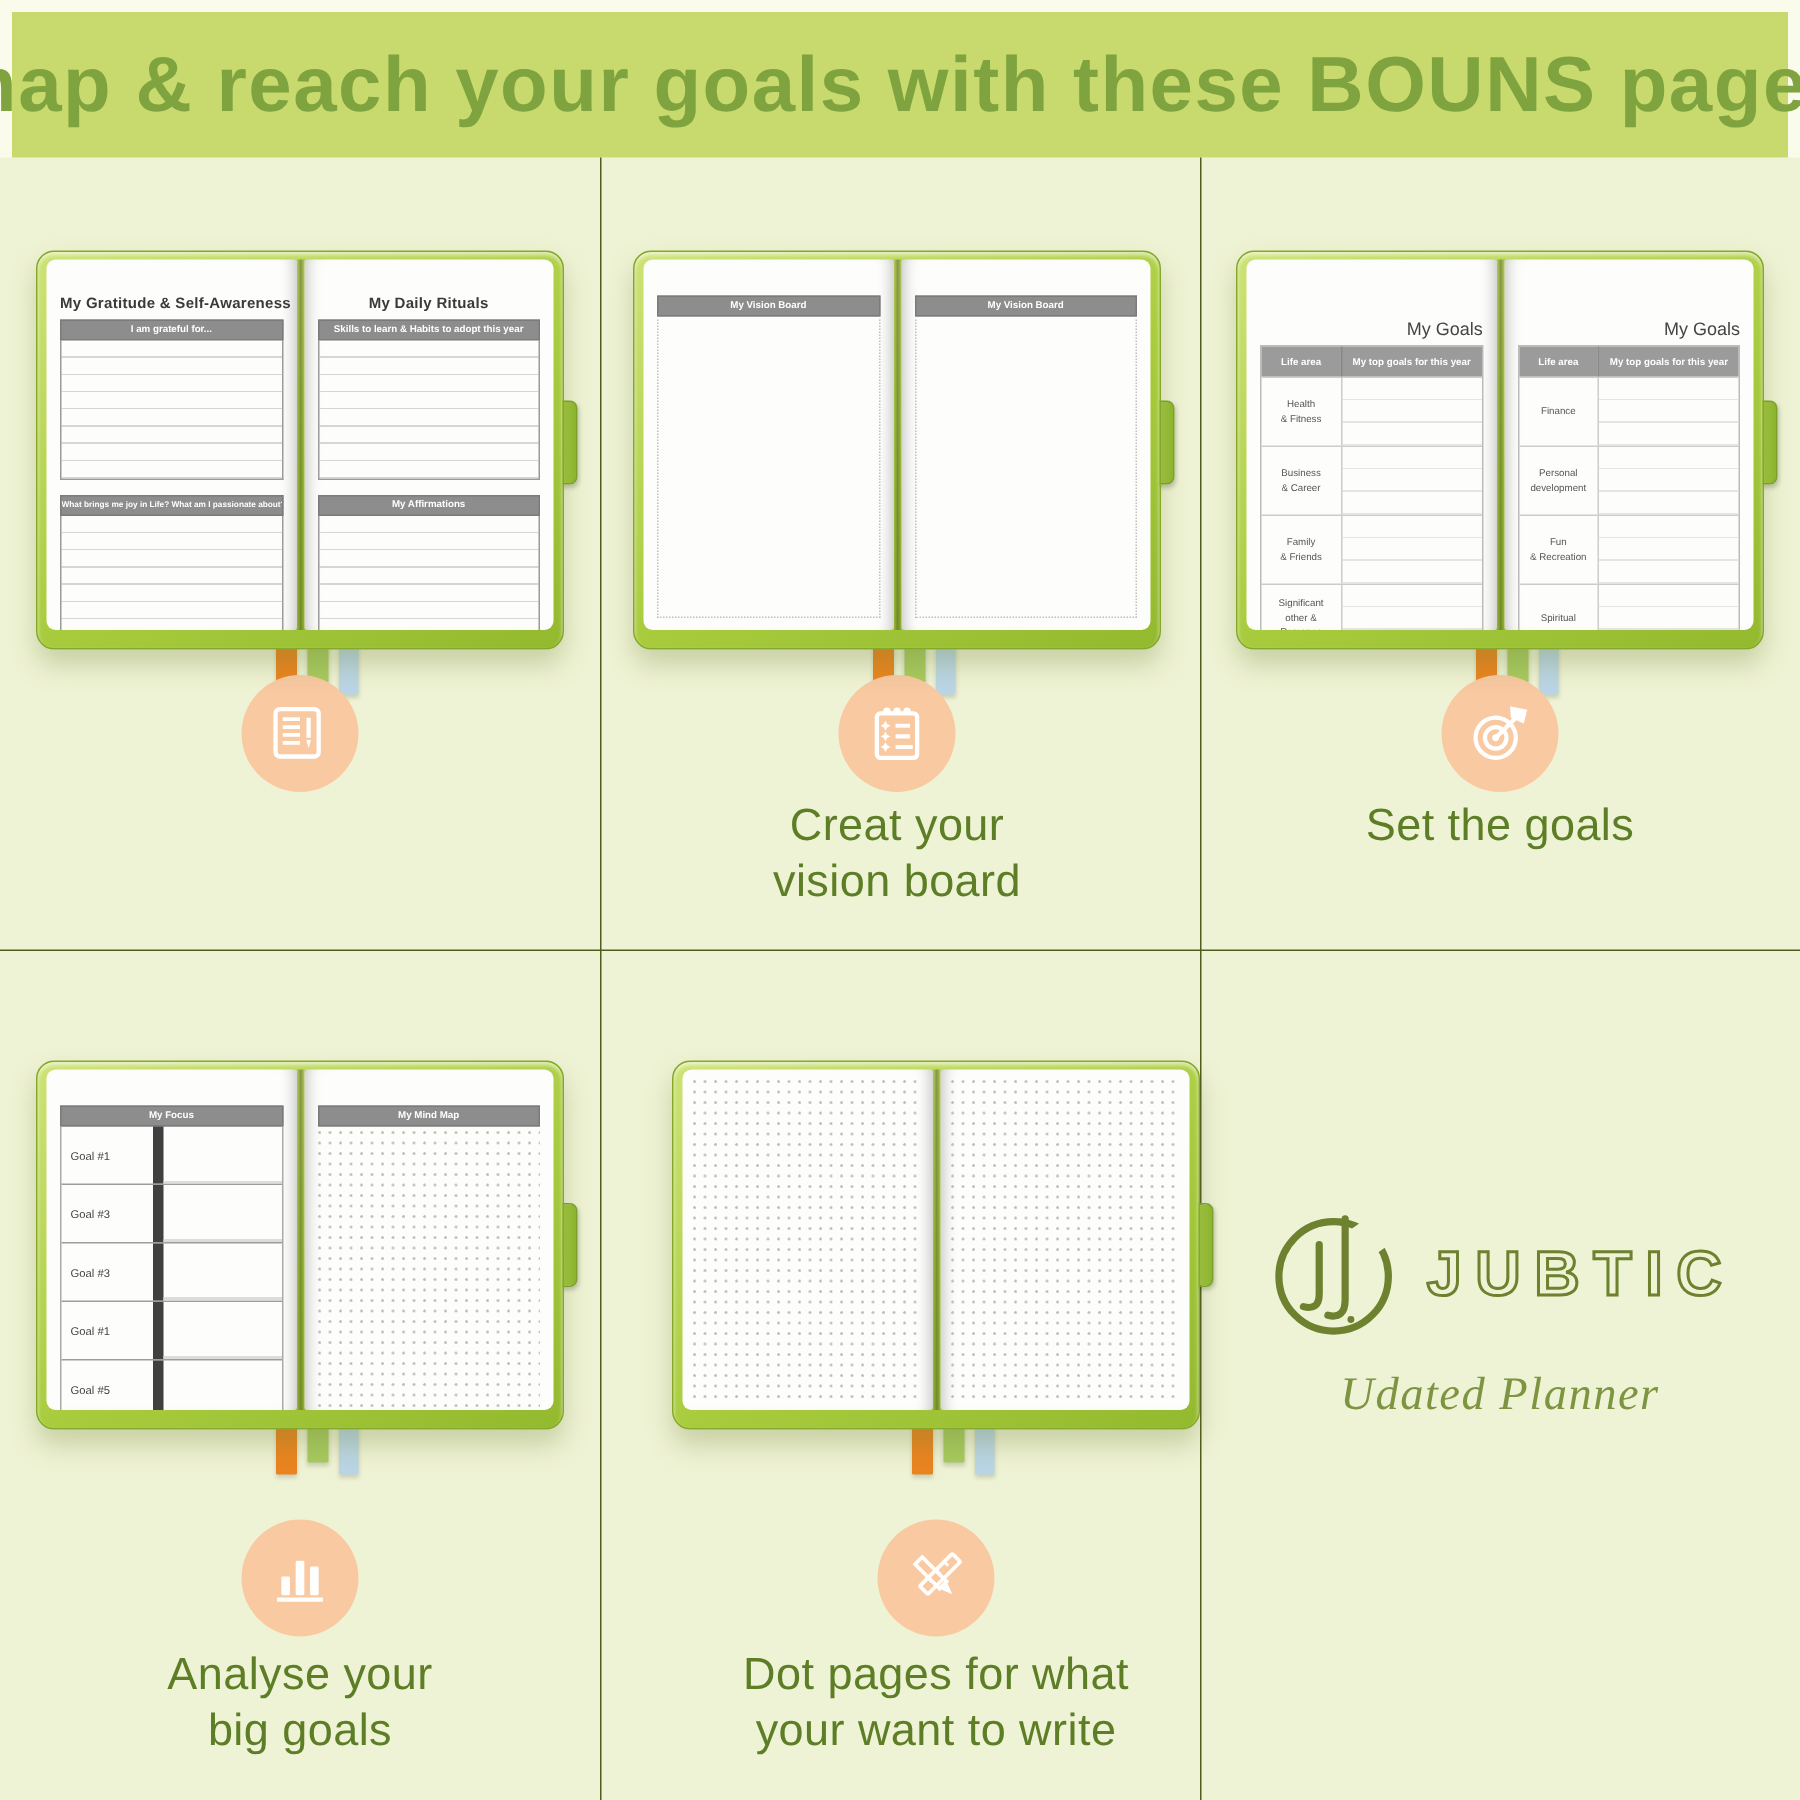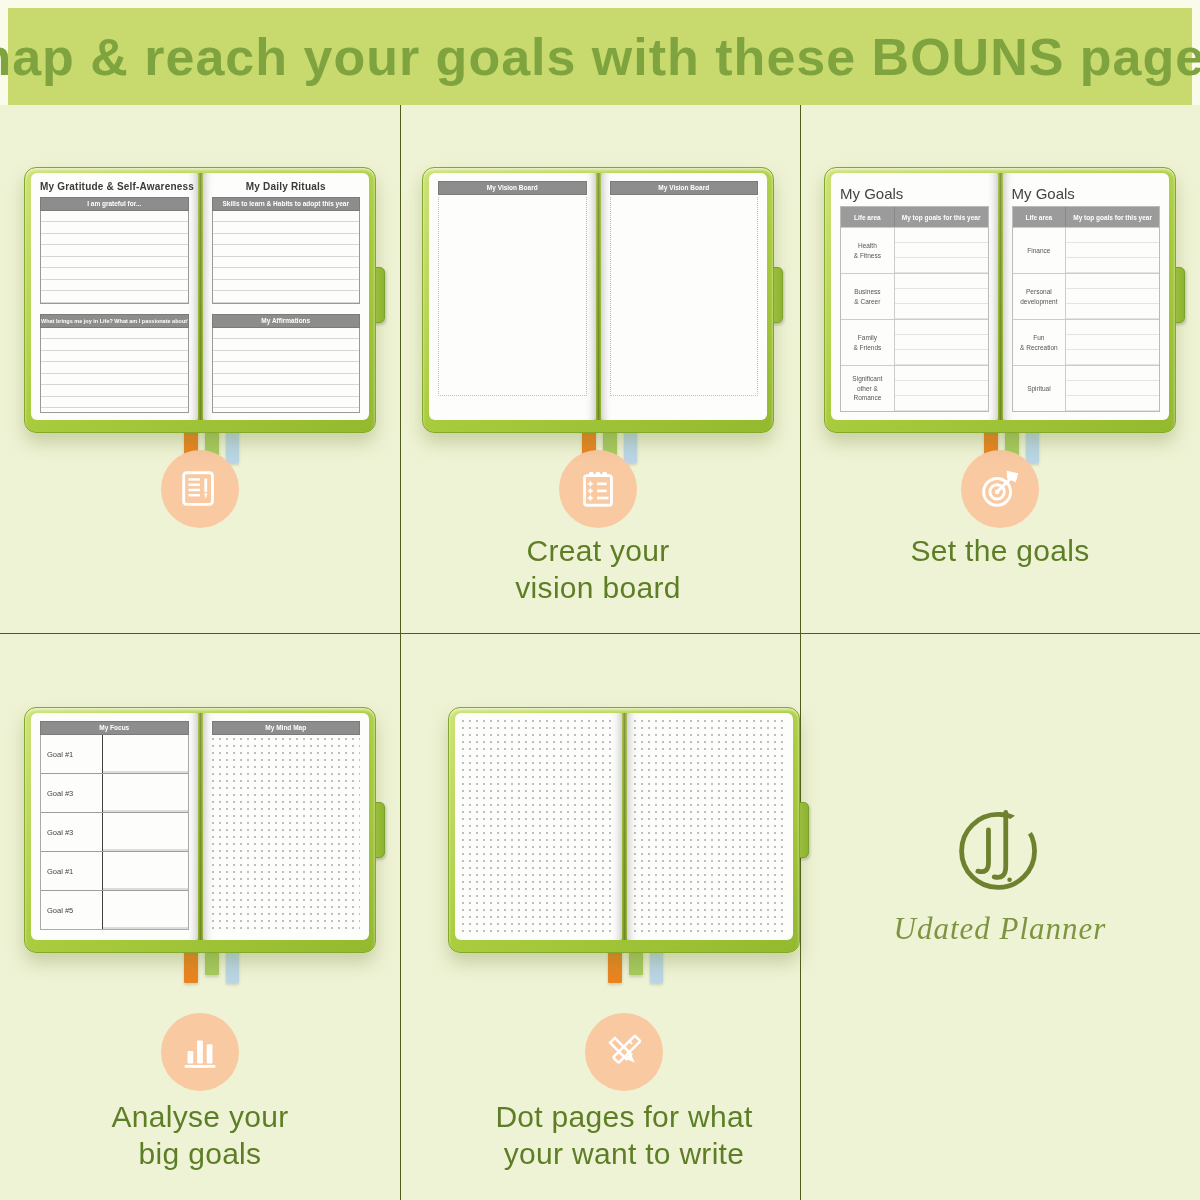--- a/index.html
+++ b/index.html
@@ -50,55 +50,55 @@
     display:flex;gap:7px;align-items:flex-start;z-index:0;
   }
   .rb{border-radius:1px;box-shadow:0 2px 3px rgba(0,0,0,.15);}
   .rb.orange{width:14px;height:58px;background:#ea8420;}
   .rb.green{width:14px;height:50px;background:#a7ca5f;}
   .rb.blue{width:13px;height:55px;background:#bad5e5;margin-top:3px;}
   .nb-pages{
     position:absolute;left:7px;right:7px;top:6px;bottom:13px;
     display:flex;z-index:2;
   }
-  .nb-page{flex:1;background:#fdfdfb;position:relative;padding:8px 9px;overflow:hidden;}
+  .nb-page{flex:1;background:#fdfdfb;position:relative;padding:24px 9px;overflow:hidden;}
   .nb-page.pleft{border-radius:6px 2px 2px 6px;box-shadow:inset -9px 0 10px -8px rgba(0,0,0,.28);}
   .nb-page.pright{border-radius:2px 6px 6px 2px;box-shadow:inset 9px 0 10px -8px rgba(0,0,0,.28);}
   .nb-spine{width:5px;background:linear-gradient(90deg,rgba(0,0,0,.06),rgba(0,0,0,.30),rgba(0,0,0,.06));}
   
   .pg-title{font-size:10px;font-weight:bold;color:#3a3a3a;text-align:center;margin:0 0 5px;letter-spacing:.2px;white-space:nowrap;}
   .pg-bar{
     background:#8d8d8d;color:#fff;font-size:6.5px;font-weight:bold;text-align:center;
     height:12px;line-height:12px;border:1px solid #7b7b7b;white-space:nowrap;overflow:hidden;
   }
   .pg-bar.tiny{font-size:5.5px;}
   .lines-box{
     border:1px solid #9a9a9a;border-top:none;
     background-image:repeating-linear-gradient(to bottom,transparent 0 10.5px,#d6d6d6 10.5px 11.5px);
   }
   .lines-box.h1{height:92px;margin-bottom:10px;}
   .lines-box.h2{height:84px;}
   .vb-area{height:198px;margin-top:2px;border:1px dotted #c0c0c0;border-top:none;}
   
-  .goals-title{font-size:15px;color:#444;text-align:left;margin:4px 0 4px;}
+  .goals-title{font-size:12px;color:#444;text-align:right;margin:15px 0 4px;}
   .goals-table{border:1px solid #bbb;}
   .gt-head{display:flex;height:20px;}
   .gt-hc{background:#9b9b9b;color:#fff;font-size:6.5px;font-weight:bold;display:flex;align-items:center;justify-content:center;}
   .gt-hc.c1{flex:0 0 36%;}
   .gt-hc.c2{flex:1;border-left:1px solid #888;}
   .gt-row{display:flex;height:45px;border-top:1px solid #ccc;}
   .gt-life{flex:0 0 36%;display:flex;align-items:center;justify-content:center;
     font-size:6.5px;color:#555;text-align:center;white-space:pre-line;line-height:1.5;}
   .gt-goals{flex:1;border-left:1px solid #ccc;
     background-image:repeating-linear-gradient(to bottom,transparent 0 14px,#e4e4e4 14px 15px);}
   
   .focus-table{border:1px solid #aaa;border-top:none;}
   .f-row{display:flex;height:38px;border-bottom:1px solid #9d9d9d;}
   .f-row:last-child{border-bottom:none;}
-  .f-label{flex:0 0 55px;font-size:7.5px;color:#444;display:flex;align-items:center;padding-left:6px;border-right:1px solid #404040;}
+  .f-label{flex:0 0 55px;font-size:7.5px;color:#444;display:flex;align-items:center;padding-left:6px;border-right:7px solid #404040;}
   .f-blank{flex:1;background-image:linear-gradient(to bottom,transparent 0 36px,#dcdcdc 36px 37px);}
   
   .dots{background-image:radial-gradient(circle at 1px 1px,#bdbfb8 .8px,transparent 1px);background-size:7px 7px;}
   .mindmap-dots{height:192px;margin-top:3px;}
   .dots-full{position:absolute;inset:7px;}
   
   .icon-circle{
     position:absolute;left:50%;transform:translateX(-50%);
     width:78px;height:78px;border-radius:50%;background:#f9c9a2;
     display:flex;align-items:center;justify-content:center;
@@ -390,16 +390,17 @@
 <div class="cell row2" id="cell6">
   <div class="logo-block">
     <div class="logo-row">
       <svg width="96" height="96" viewBox="0 0 100 100">
         <circle cx="48" cy="52" r="38" fill="none" stroke="#6d812f" stroke-width="5"></circle>
         <rect x="62" y="10" width="30" height="24" fill="#eff3d5" transform="rotate(-35 77 22)"></rect>
         <path d="M38 30 V64 Q38 76 27 73" fill="none" stroke="#6d812f" stroke-width="5" stroke-linecap="round"></path>
         <path d="M56 12 V68 Q56 82 44 79" fill="none" stroke="#6d812f" stroke-width="5" stroke-linecap="round"></path>
         <circle cx="60" cy="82" r="2.4" fill="#6d812f"></circle>
       </svg>
+      <div class="brand">JUBTIC</div>
     </div>
     <div class="tagline">Udated Planner</div>
   </div>
 </div>
 
 </body></html>

